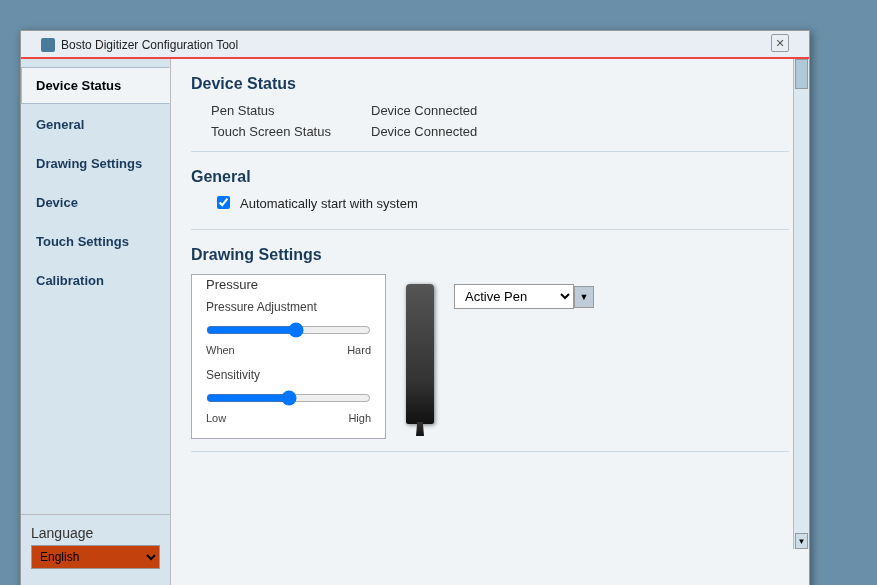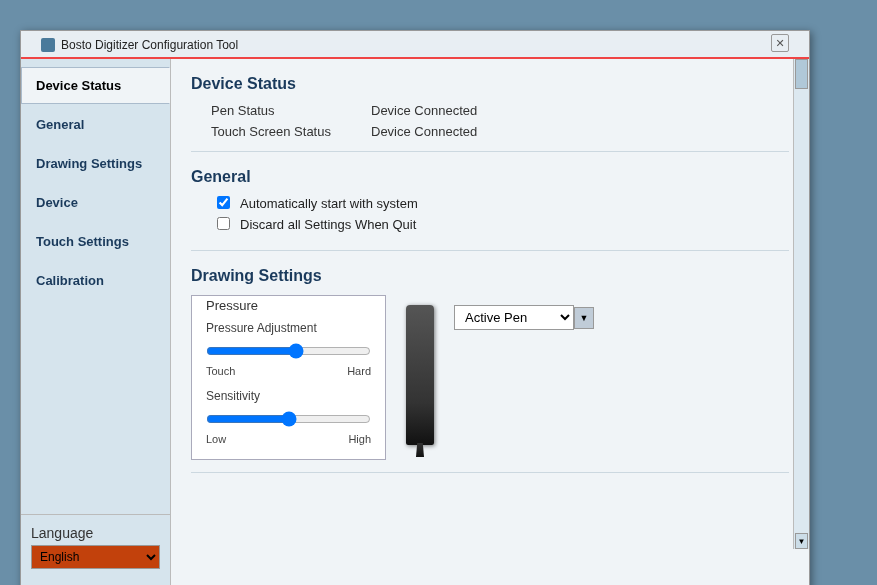--- a/index.html
+++ b/index.html
@@ -331,38 +331,34 @@
           </div>
         </div>
       </div>
 
       <div class="section">
         <div class="section-title">General</div>
         <div class="checkbox-row">
           <input type="checkbox" checked="" id="auto-start" style="">
           <label class="checkbox-label" for="auto-start">Automatically start with system</label>
         </div>
-        <div class="checkbox-row">
-          <input type="checkbox" id="discard-settings" style="">
-          <label class="checkbox-label" for="discard-settings">Discard all Settings When Quit</label>
-        </div>
       </div>
 
       <div class="section">
         <div class="section-title">Drawing Settings</div>
         <div class="drawing-content">
 
           <div class="pressure-box">
             <div class="pressure-box-title">Pressure</div>
 
             <div class="slider-section">
               <div class="slider-title">Pressure Adjustment</div>
               <input type="range" min="0" max="100" value="55" style="">
               <div class="slider-labels">
-                <span>Touch</span>
+                <span>When</span>
                 <span>Hard</span>
               </div>
             </div>
 
             <div class="slider-section">
               <div class="slider-title">Sensitivity</div>
               <input type="range" min="0" max="100" value="50" style="">
               <div class="slider-labels">
                 <span>Low</span>
                 <span>High</span>

